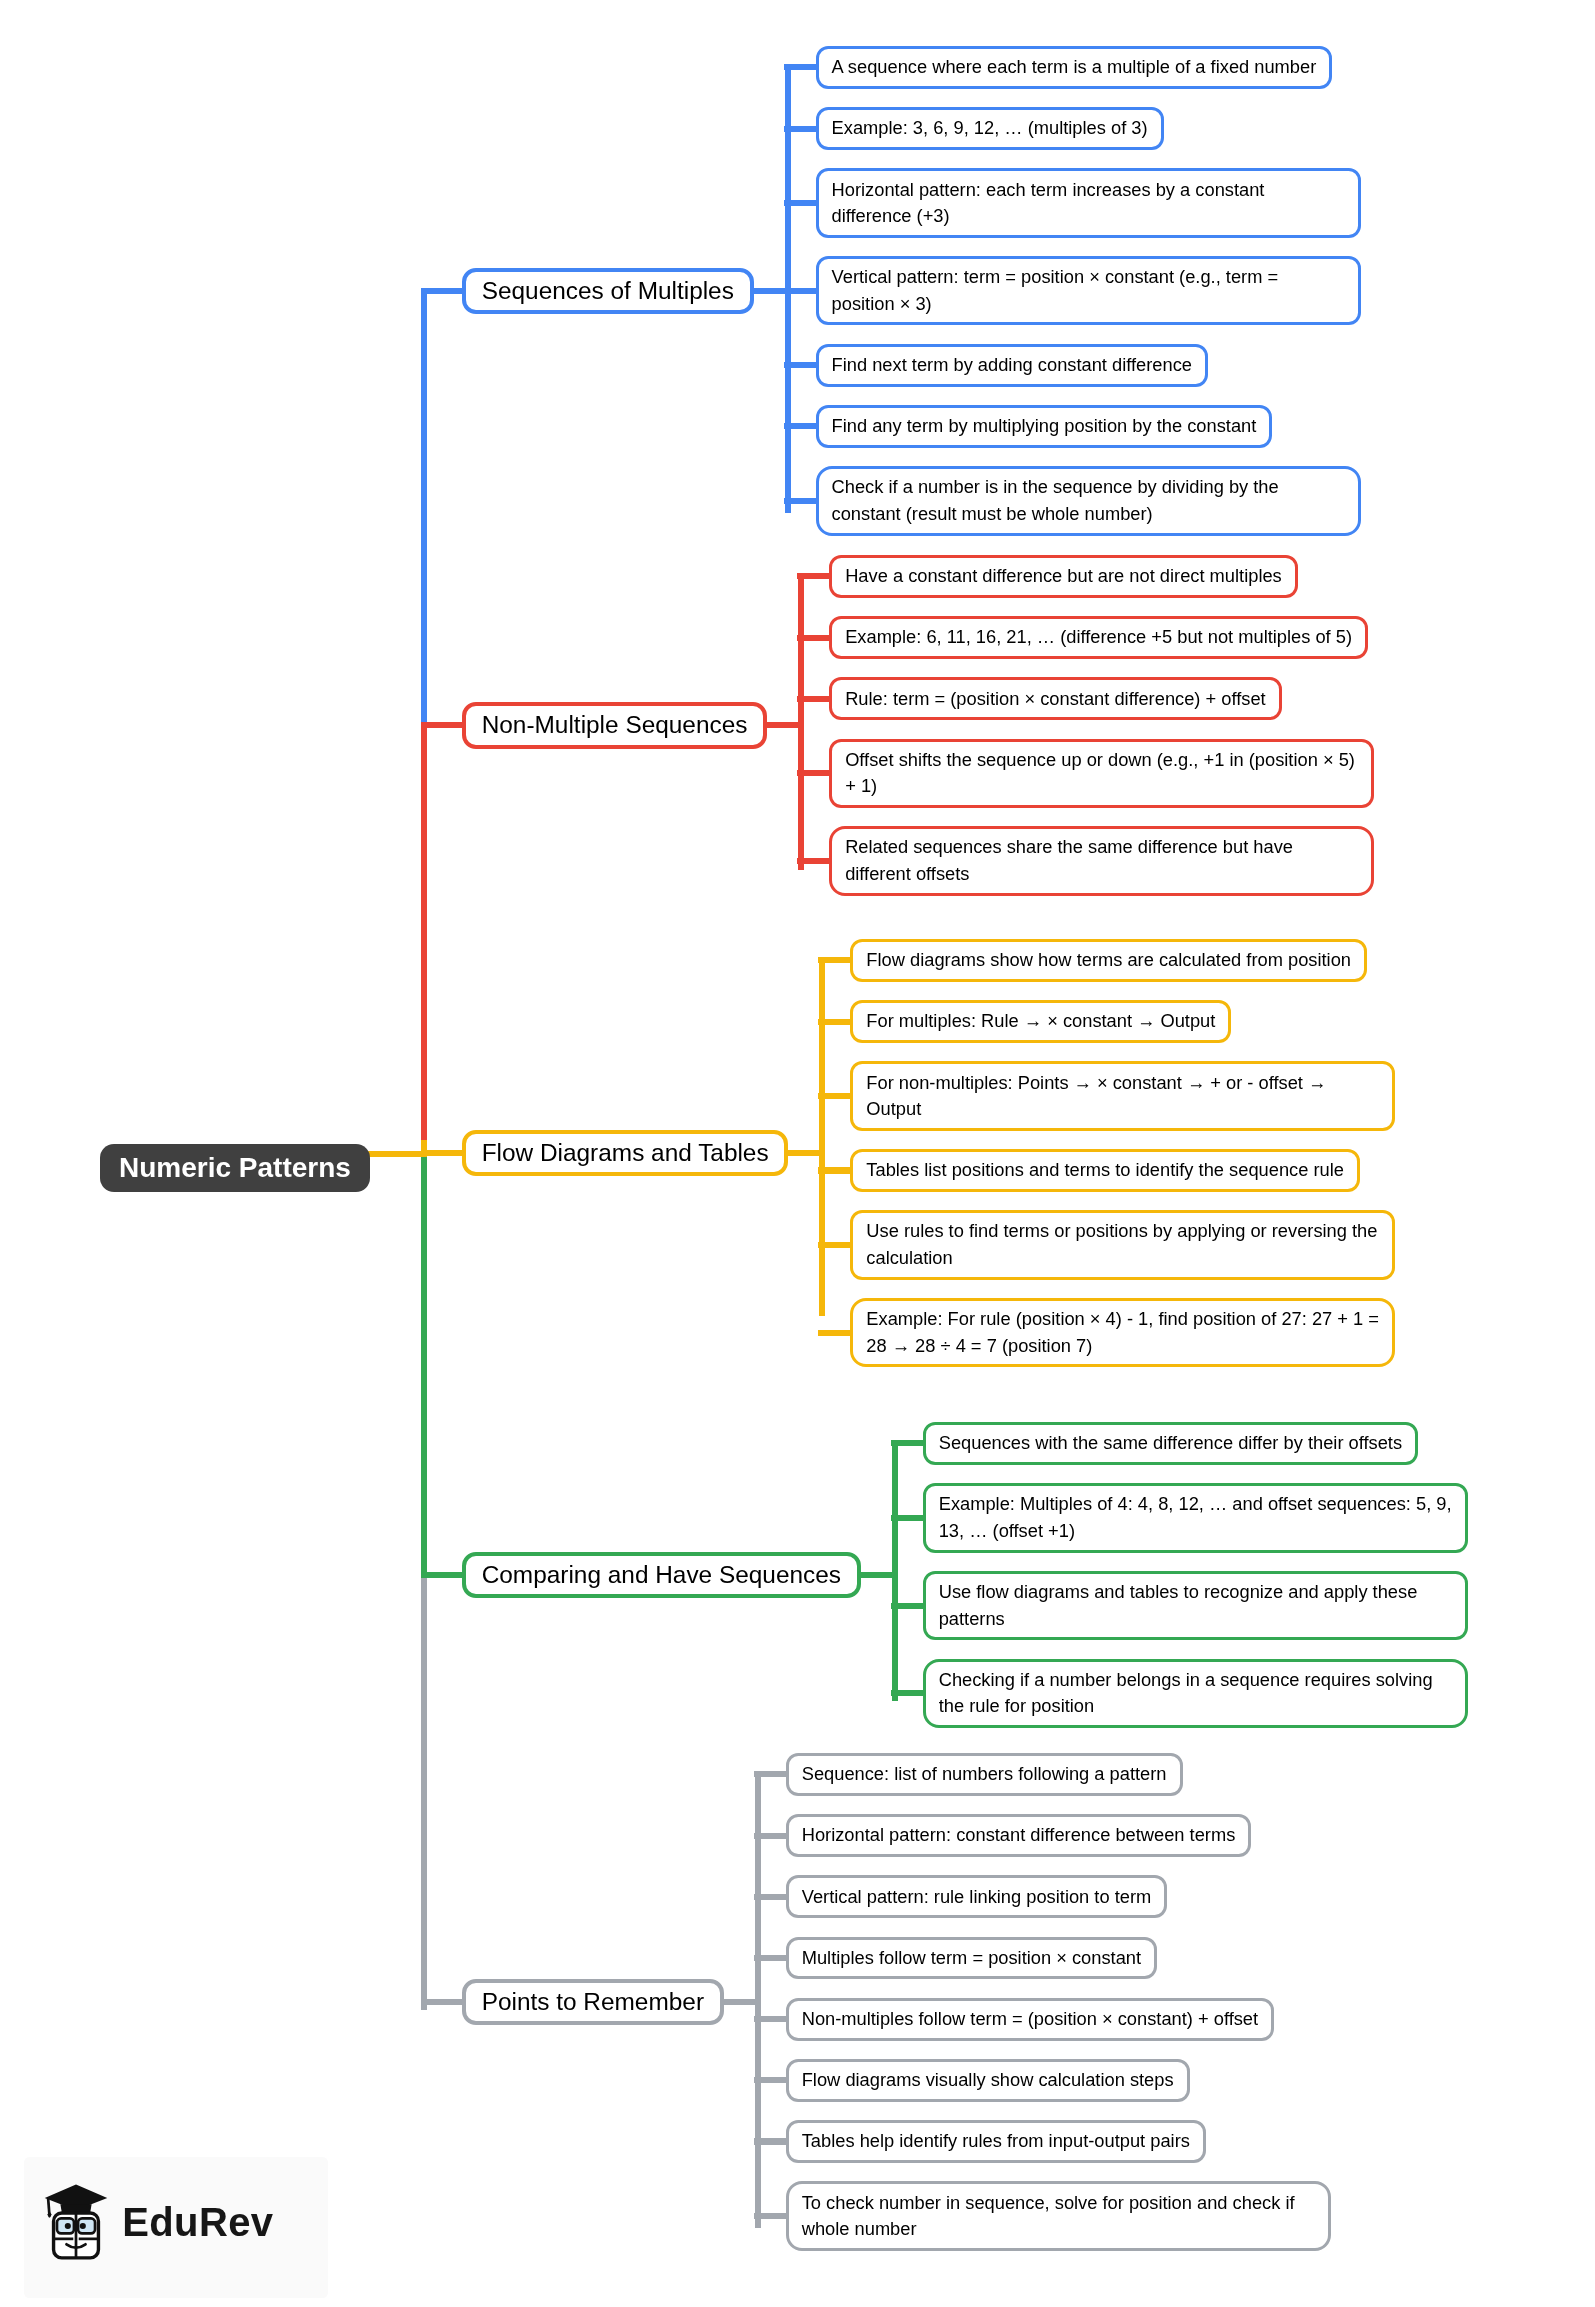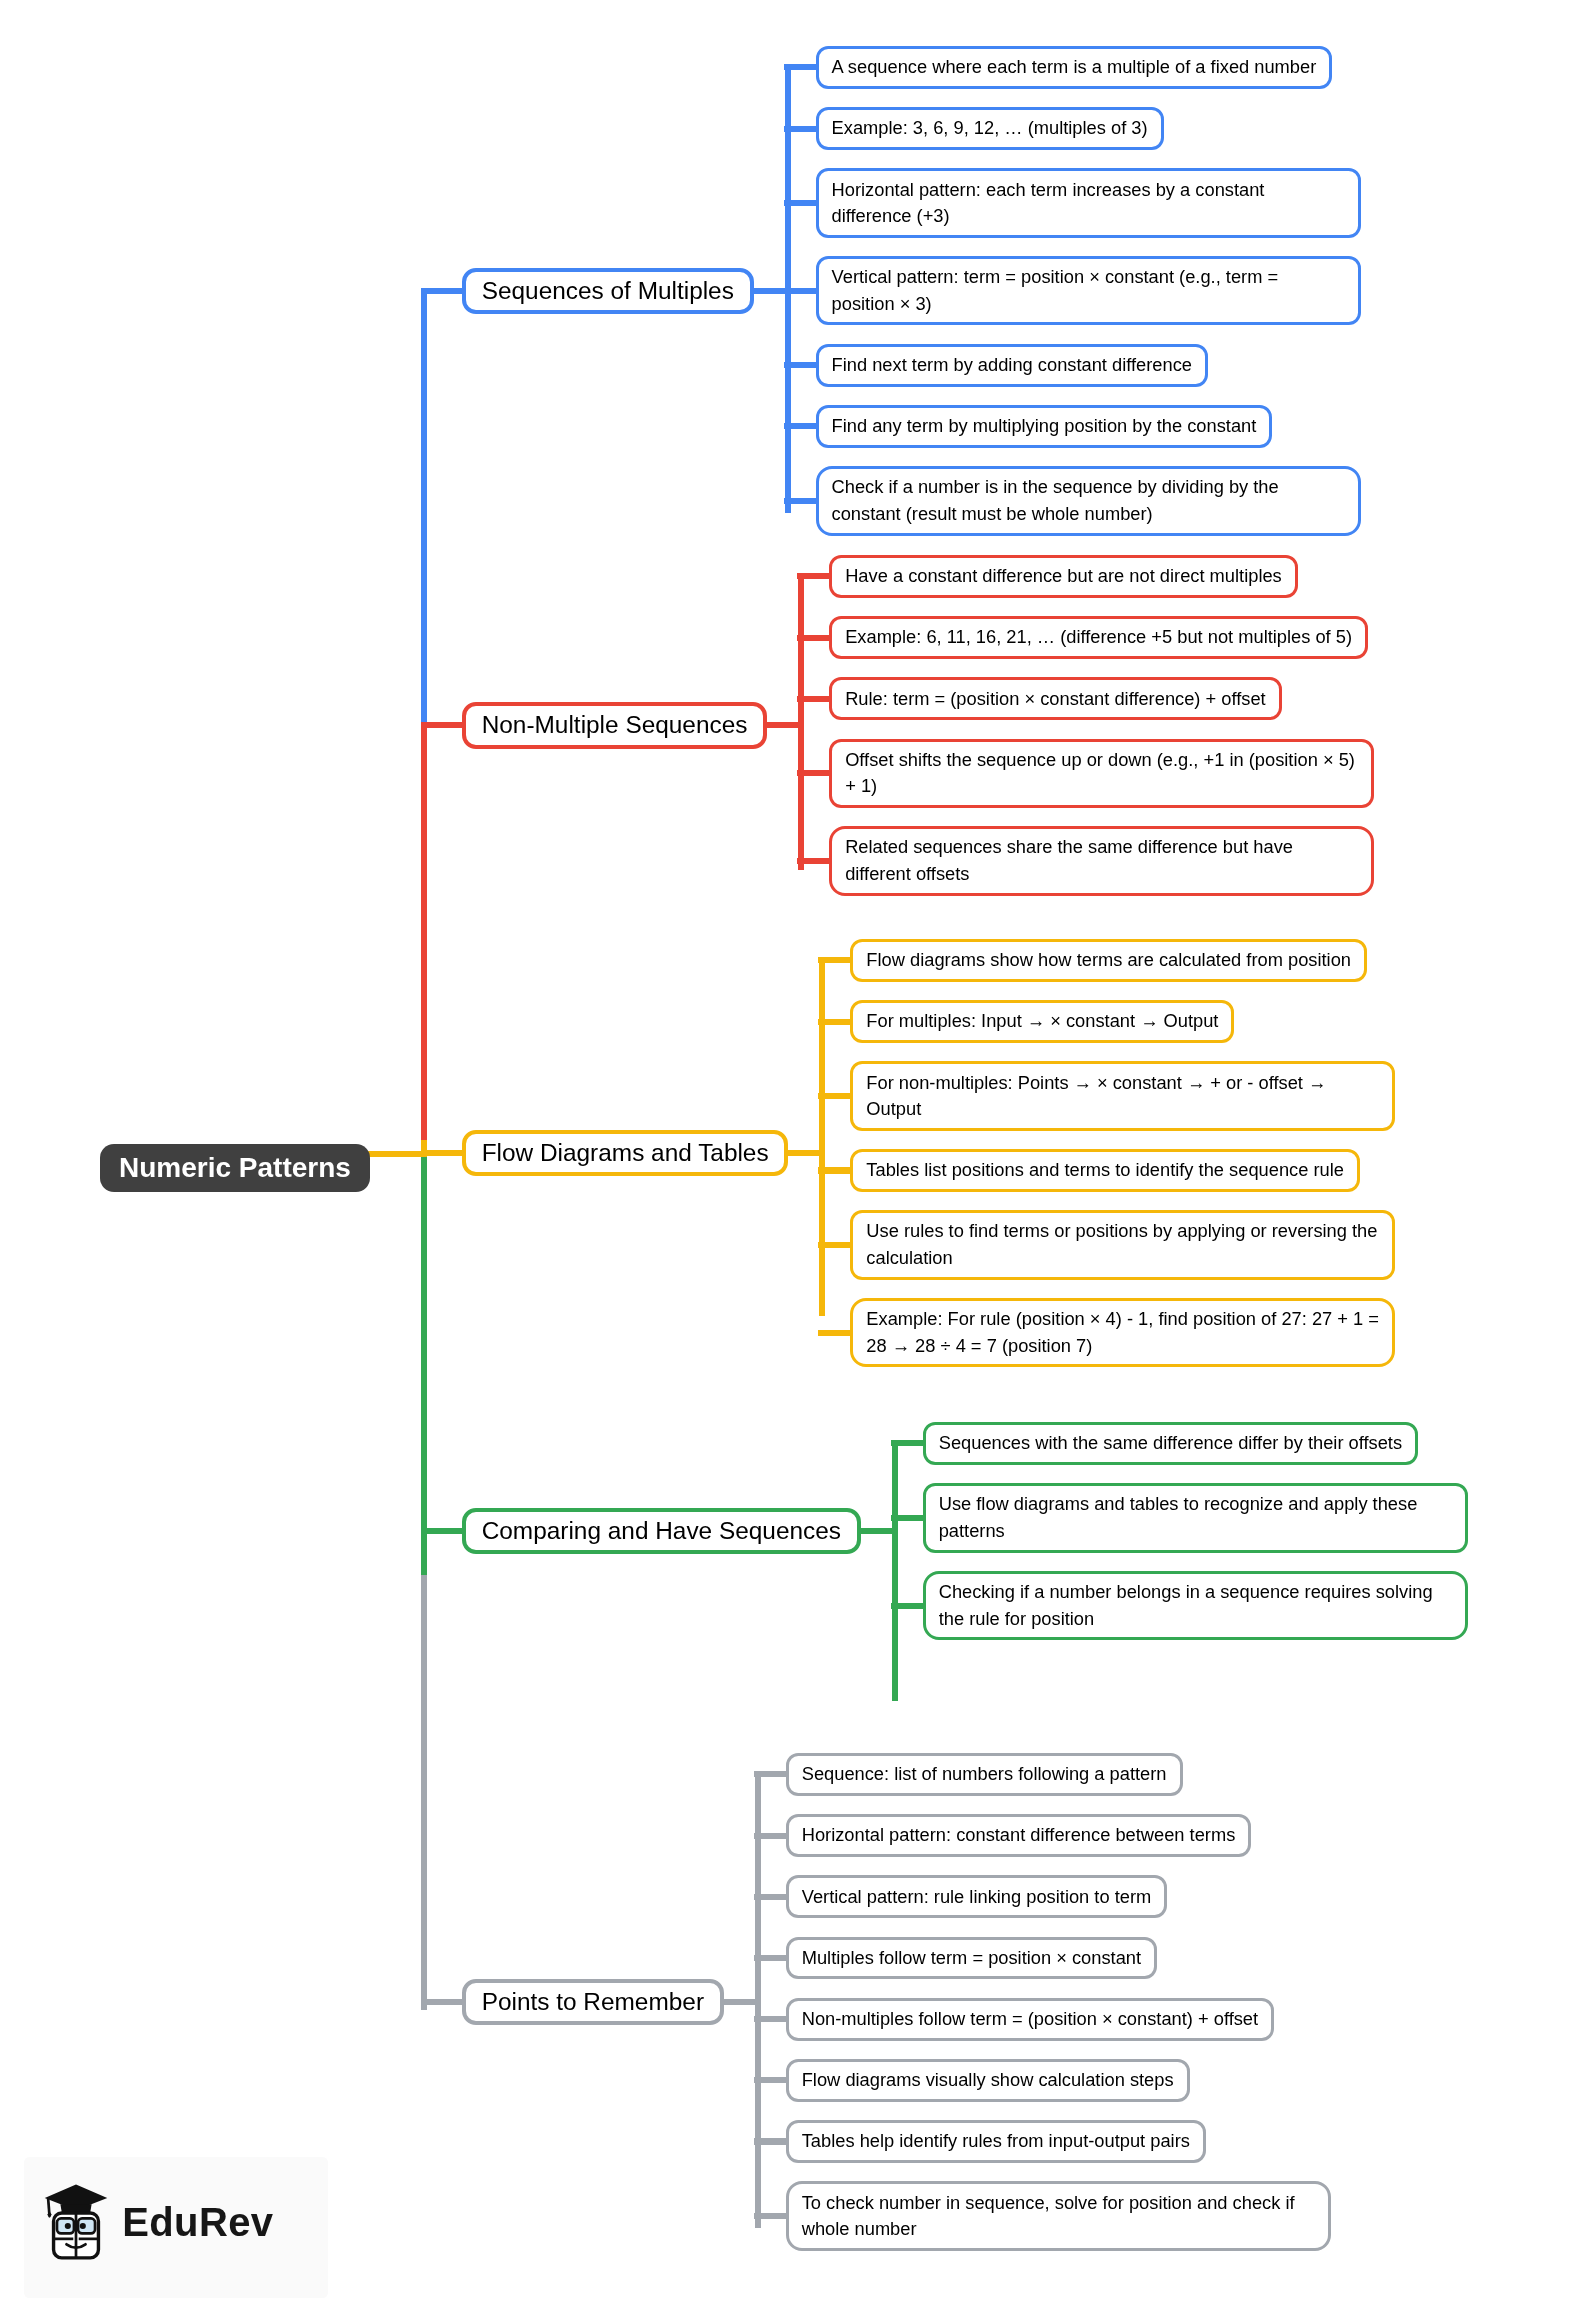--- a/index.html
+++ b/index.html
@@ -124,35 +124,36 @@
     </div>
   </div>
 
   <div class="branch c2" style="top:939px">
     <div class="stub stub-l"></div>
     <div class="blabel">Flow Diagrams and Tables</div>
     <div class="stub stub-r"></div>
     <div class="leaves">
       <div class="spine" style="top: 19px; height: 358px;"></div>
       <div class="leaf">Flow diagrams show how terms are calculated from position</div>
-      <div class="leaf">For multiples: Input → × constant → Output</div>
+      <div class="leaf">For multiples: Rule → × constant → Output</div>
       <div class="leaf">For non-multiples: Points → × constant → + or - offset → Output</div>
       <div class="leaf">Tables list positions and terms to identify the sequence rule</div>
       <div class="leaf">Use rules to find terms or positions by applying or reversing the calculation</div>
       <div class="leaf">Example: For rule (position × 4) - 1, find position of 27: 27 + 1 = 28 → 28 ÷ 4 = 7 (position 7)</div>
     </div>
   </div>
 
   <div class="branch c3" style="top:1422px">
     <div class="stub stub-l"></div>
     <div class="blabel">Comparing and Have Sequences</div>
     <div class="stub stub-r"></div>
     <div class="leaves">
       <div class="spine" style="top: 19px; height: 260px;"></div>
       <div class="leaf">Sequences with the same difference differ by their offsets</div>
+      <div class="leaf">Example: Multiples of 4: 4, 8, 12, … and offset sequences: 5, 9, 13, … (offset +1)</div>
       <div class="leaf">Use flow diagrams and tables to recognize and apply these patterns</div>
       <div class="leaf">Checking if a number belongs in a sequence requires solving the rule for position</div>
     </div>
   </div>
 
   <div class="branch c4" style="top:1753px">
     <div class="stub stub-l"></div>
     <div class="blabel">Points to Remember</div>
     <div class="stub stub-r"></div>
     <div class="leaves">

